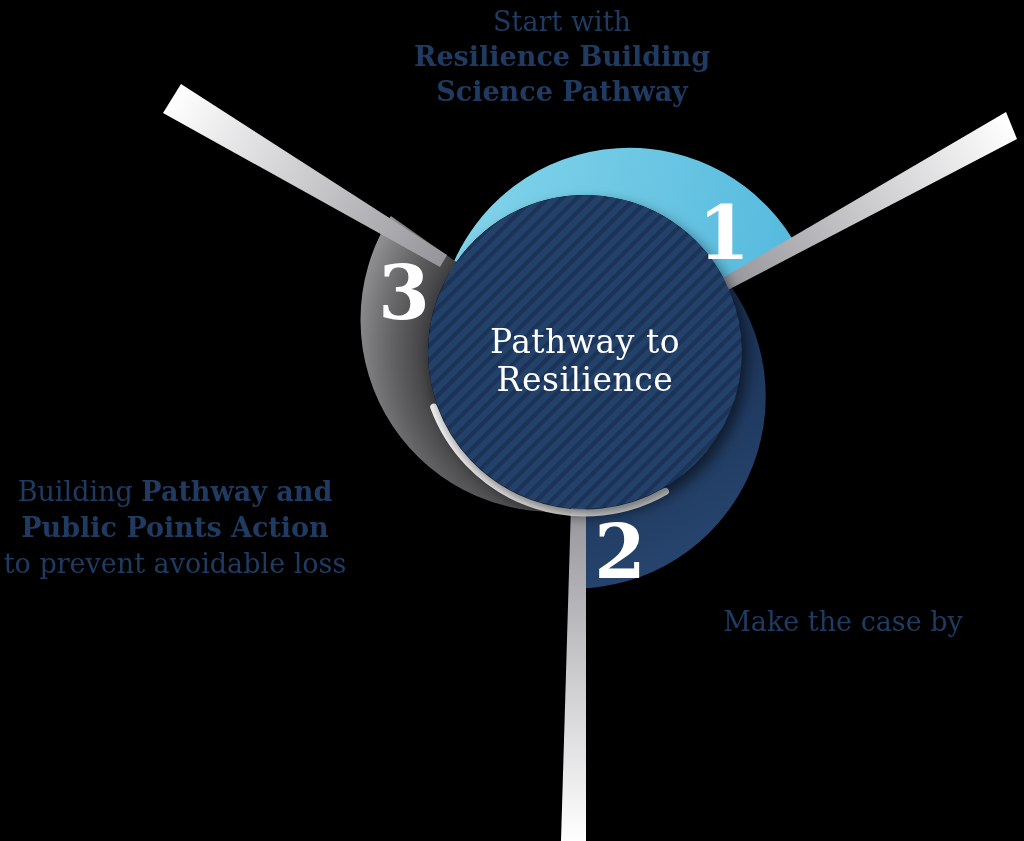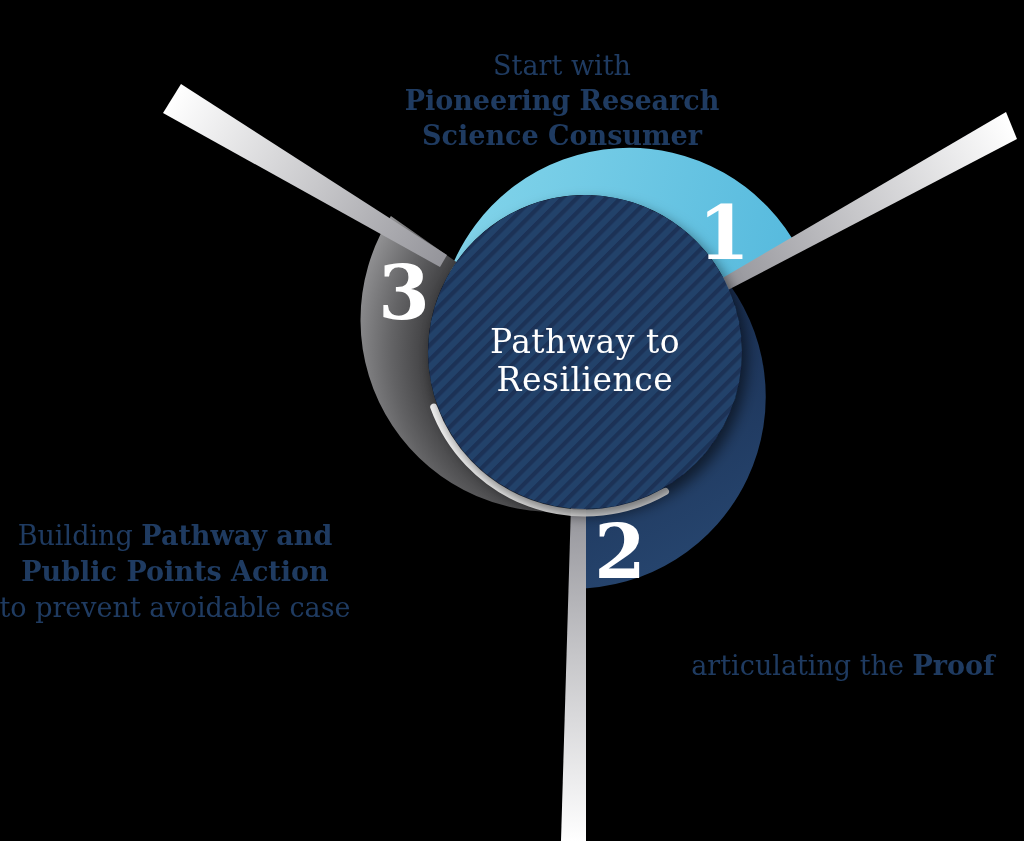--- a/index.html
+++ b/index.html
@@ -3,21 +3,21 @@
 <meta charset="utf-8">
 <style>
   html,body{margin:0;padding:0;background:#000;}
   .stage{
     position:relative;width:1024px;height:841px;background:#000;
     overflow:hidden;font-family:"DejaVu Serif","Liberation Serif",serif;
   }
   .stage svg{position:absolute;left:0;top:0;}
   .label{
     position:absolute;text-align:center;color:#1f3b61;
-    font-size:27px;line-height:35px;font-weight:normal;margin-top:44px;
+    font-size:27px;line-height:35px;font-weight:normal;
   }
   .label .b{font-weight:bold;}
   .label-top{left:382px;top:4px;width:360px;}
   .label-left{left:-6px;top:474px;width:362px;line-height:36px;}
   .label-bottom-right{left:687px;top:604px;width:312px;}
   .digit{
     font-family:"DejaVu Serif","Liberation Serif",serif;
     font-weight:bold;font-size:74px;fill:#ffffff;
   }
   .center-text{
@@ -88,27 +88,27 @@
     <text class="center-text" x="585" y="353" text-anchor="middle">Pathway to</text>
     <text class="center-text" x="585" y="391" text-anchor="middle">Resilience</text>
 
     <text class="digit" x="724" y="259" text-anchor="middle">1</text>
     <text class="digit" x="620" y="578" text-anchor="middle">2</text>
     <text class="digit" x="404" y="319" text-anchor="middle">3</text>
   </svg>
 
   <div class="label label-top">
     <div><span>Start with</span><span class="b"></span></div>
-    <div><span></span><span class="b">Pioneering Research</span></div>
-    <div><span></span><span class="b">Science Consumer</span></div>
+    <div><span></span><span class="b">Resilience Building</span></div>
+    <div><span></span><span class="b">Science Pathway</span></div>
   </div>
 
   <div class="label label-left">
     <div><span>Building </span><span class="b">Pathway and</span></div>
     <div><span></span><span class="b">Public Points Action</span></div>
-    <div><span>to prevent avoidable case</span><span class="b"></span></div>
+    <div><span>to prevent avoidable loss</span><span class="b"></span></div>
   </div>
 
   <div class="label label-bottom-right">
-    <div><span>articulating the </span><span class="b">Proof</span></div>
+    <div><span>Make the case by</span><span class="b"></span></div>
   </div>
 
 </div>
 
 </body></html>

